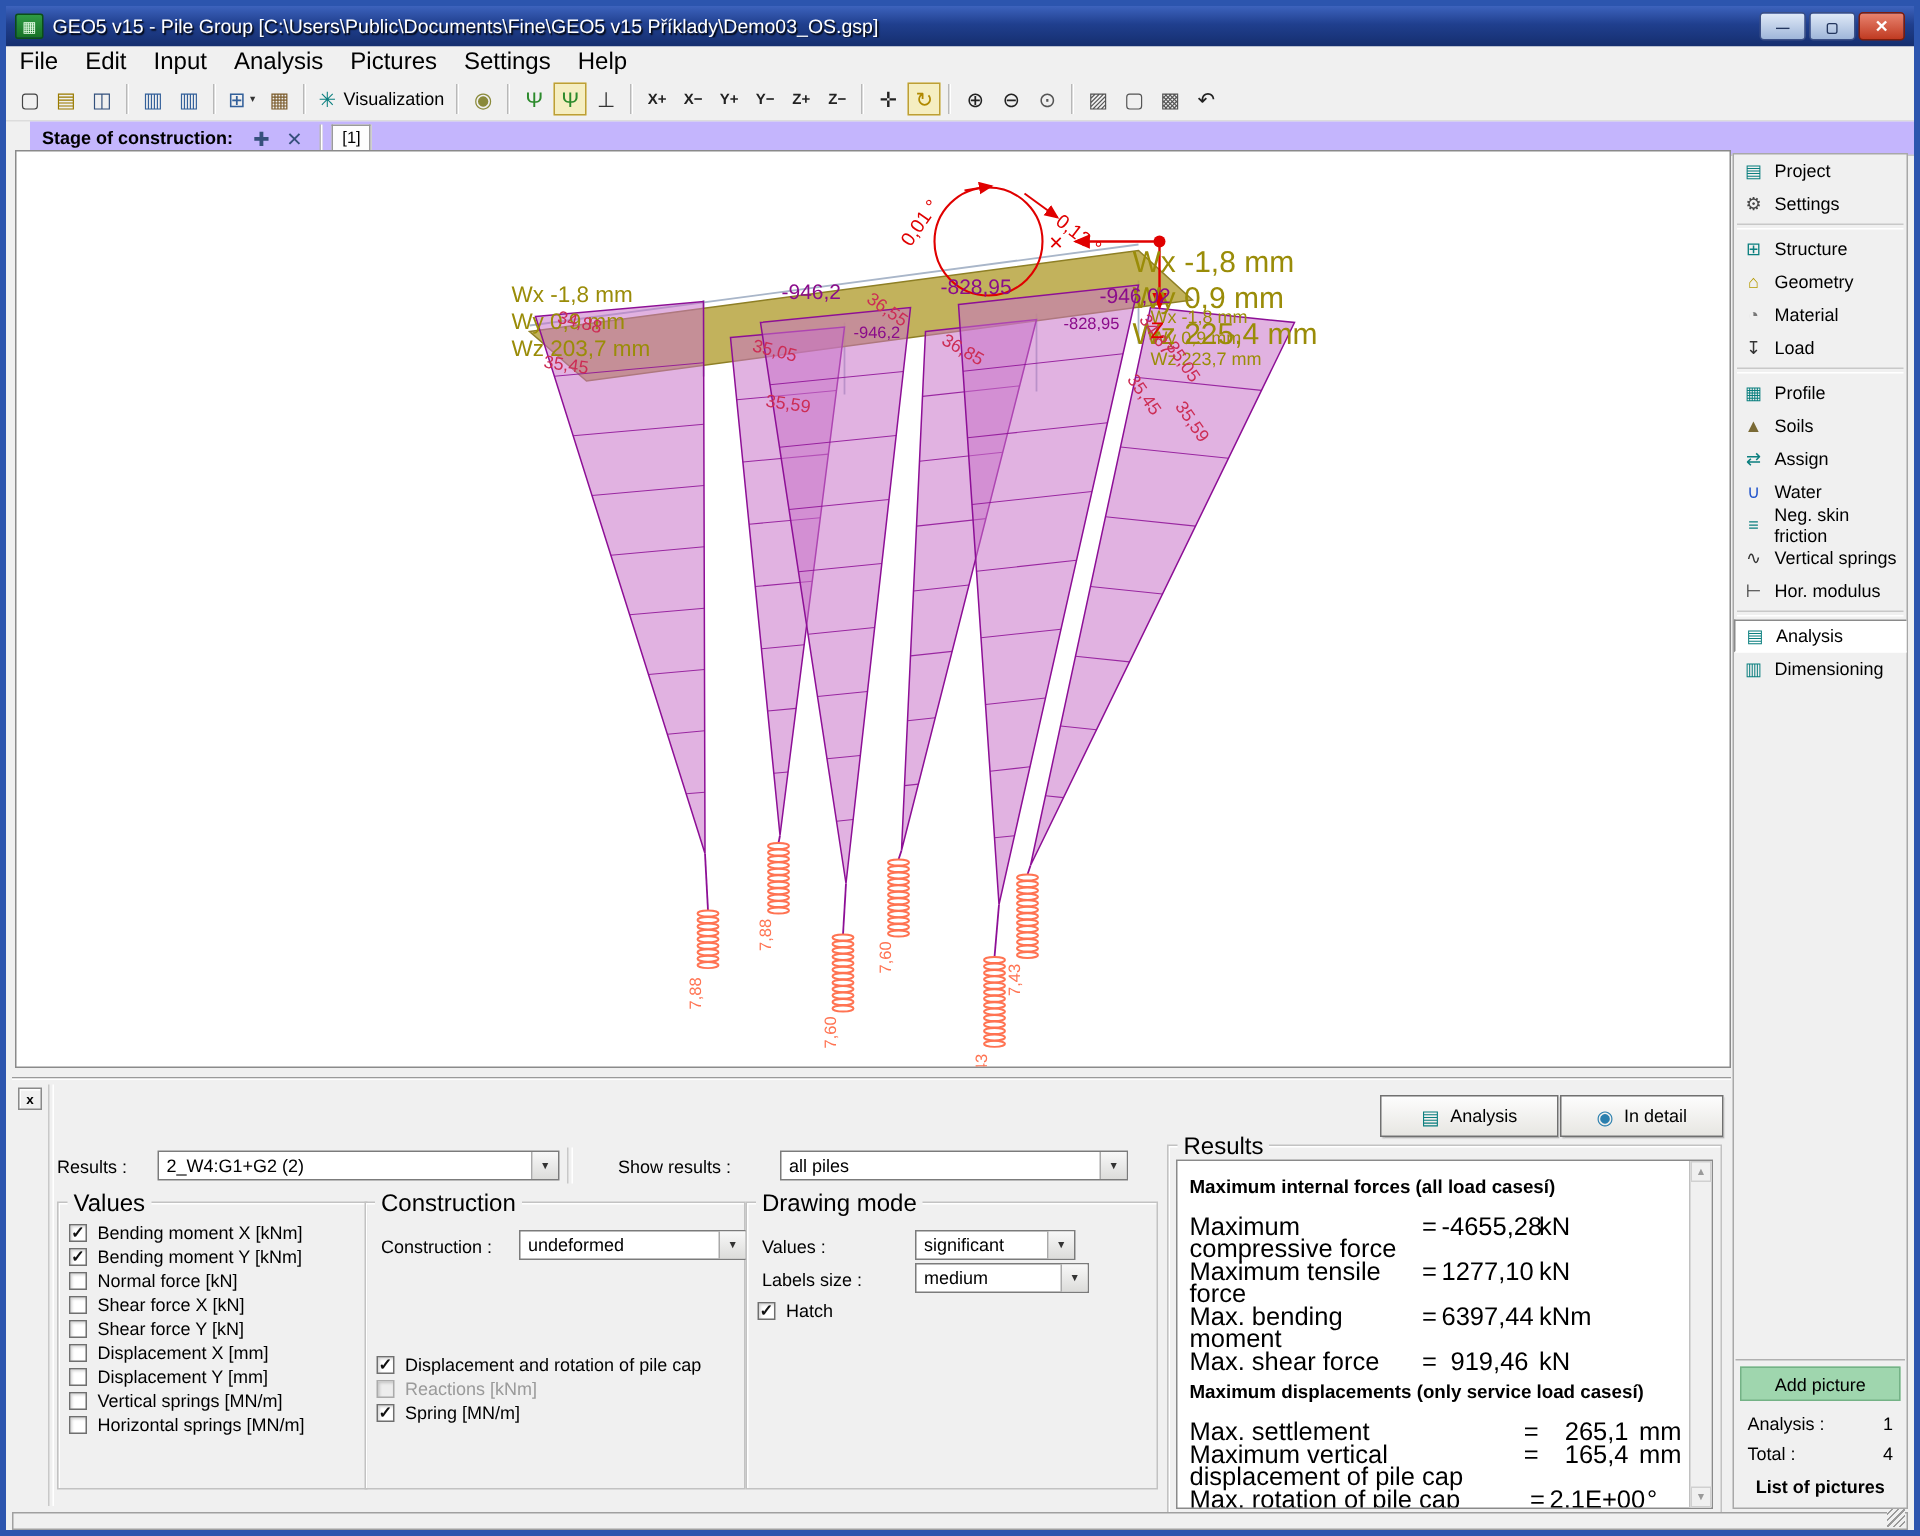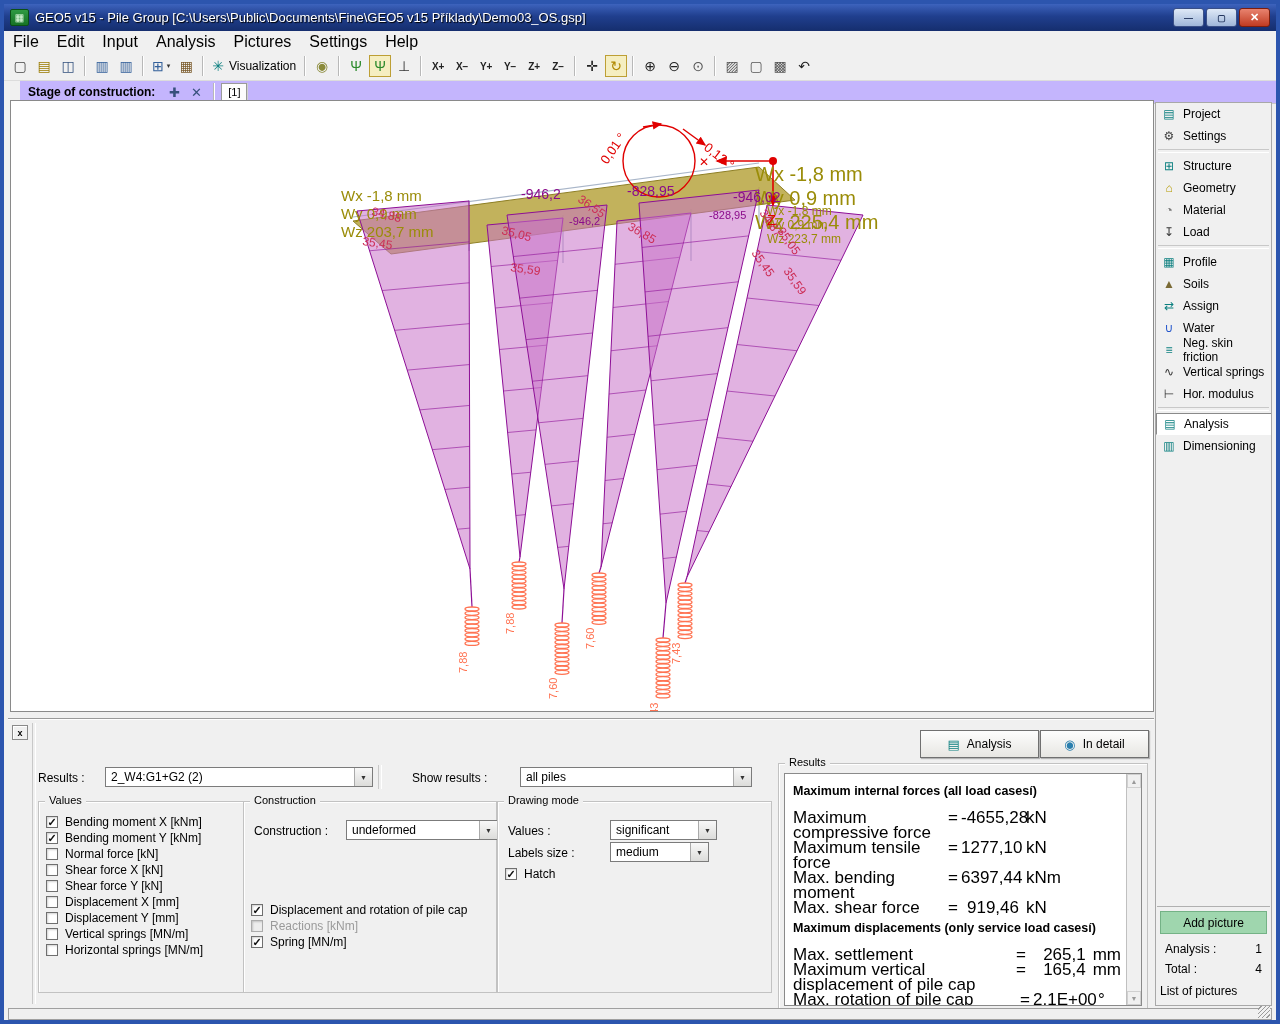--- a/index.html
+++ b/index.html
@@ -50,36 +50,36 @@
   
   .sidebar{position:absolute;left:1151px;top:98px;width:117px;height:904px;background:#f0f0f0;border:1px solid #a8a8a8;
     box-sizing:border-box;}
   .sbitem{height:22px;display:flex;align-items:center;gap:6px;padding-left:5px;font-size:12px;}
   .sbitem.sel{background:#fff;border-top:1px solid #8a8a8a;border-left:1px solid #8a8a8a;border-bottom:1px solid #fff;box-sizing:border-box;}
   .sbicon{width:16px;text-align:center;font-size:12px;}
   .sbsep{height:2px;border-top:1px solid #c8c8c8;border-bottom:1px solid #fff;margin:2px 2px;}
   .pictures{position:absolute;left:1px;right:1px;bottom:1px;border-top:1px solid #b0b0b0;background:#f0f0f0;padding:4px 3px 4px 3px;}
   .addpic{height:21px;background:#9fd6ae;border:1px solid #74b286;display:flex;align-items:center;justify-content:center;font-size:12px;margin-bottom:5px;}
   .picrow{display:flex;justify-content:space-between;font-size:12px;padding:3px 5px;}
-  .piclist{font-size:12px;padding:5px 0 2px 0;}
+  .piclist{text-align:center;font-size:12px;padding:5px 0 2px 0;font-weight:bold;}
 
   
   .bottom{position:absolute;left:4px;top:715px;width:1146px;height:287px;background:#f0f0f0;
     border-top:1px solid #fff;box-shadow:0 -1px 0 #9a9a9a;}
   .panelclose{position:absolute;left:4px;top:5px;width:14px;height:13px;background:#f0f0f0;border:1px solid #8a8a8a;
     box-shadow:inset 1px 1px 0 #fff;display:flex;align-items:center;justify-content:center;font-size:9px;font-weight:bold;}
   .vgroove{position:absolute;left:24px;top:3px;bottom:3px;width:2px;border-left:1px solid #c8c8c8;border-right:1px solid #fff;}
   .flabel{position:absolute;font-size:12px;color:#000;}
   .dd{position:absolute;height:20px;border:1px solid #7b7b7b;background:#fff;display:flex;align-items:center;
     font-size:12px;box-sizing:border-box;}
   .dd .dd-text{padding-left:5px;flex:1;white-space:nowrap;overflow:hidden;}
   .dd .dd-btn{width:17px;height:100%;background:linear-gradient(#f8f8f8,#dcdcda);border-left:1px solid #aaa;
     display:flex;align-items:center;justify-content:center;font-size:7px;color:#333;}
   .groupbox{position:absolute;border:1px solid #c2c2c2;box-shadow:inset 1px 1px 0 #fff;}
-  .legend{position:absolute;top:-8px;left:6px;background:#f0f0f0;padding:0 4px;font-size:11px;}
+  .legend{position:absolute;top:-8px;left:6px;background:#f0f0f0;padding:0 4px;font-size:16px;}
   .cb{display:flex;align-items:center;gap:7px;height:16px;font-size:12px;}
   .cb .box{width:12px;height:12px;background:#fff;border:1px solid #6f6f6f;box-shadow:inset 1px 1px 2px rgba(0,0,0,.18);
     display:flex;align-items:center;justify-content:center;font-size:11px;font-weight:bold;line-height:10px;color:#111;box-sizing:border-box;}
   .cb.dis{color:#9a9a9a;}
   .cb.dis .box{background:#ededed;border-color:#ababab;}
   .btn3d{position:absolute;height:26px;border:1px solid #707070;background:linear-gradient(#fdfdfd,#e7e6e2);
     display:flex;align-items:center;justify-content:center;gap:7px;font-size:12px;box-shadow:1px 1px 1px rgba(0,0,0,.25);}
   .btn3d .bicon{font-size:13px;}
   .resultsbox{position:absolute;left:770px;top:43px;width:368px;height:246px;border:1px solid #c2c2c2;box-shadow:inset 1px 1px 0 #fff;}
   .rinner{position:absolute;left:5px;top:9px;right:5px;bottom:4px;background:#fff;border:1px solid #8a8a8a;overflow:hidden;}
@@ -596,21 +596,21 @@
     </div>
 
     <div class="groupbox" style="left:489px;top:81px;width:273px;height:190px;">
       <span class="legend">Drawing mode</span>
       <span class="flabel" style="left:10px;top:22px;">Values :</span>
       <div class="dd" style="left:112px;top:18px;width:107px;">
         <span class="dd-text">significant</span>
         <span class="dd-btn">▼</span>
       </div>
       <span class="flabel" style="left:10px;top:44px;">Labels size :</span>
-      <div class="dd" style="left:112px;top:40px;width:99px;">
+      <div class="dd" style="left:112px;top:40px;width:116px;">
         <span class="dd-text">medium</span>
         <span class="dd-btn">▼</span>
       </div>
       <div id="hatch-slot" style="position:absolute;left:7px;top:64px;">
           <div class="cb">
             <span class="box">✓</span>
             <span class="cbt">Hatch</span>
           </div>
         </div>
     </div>

